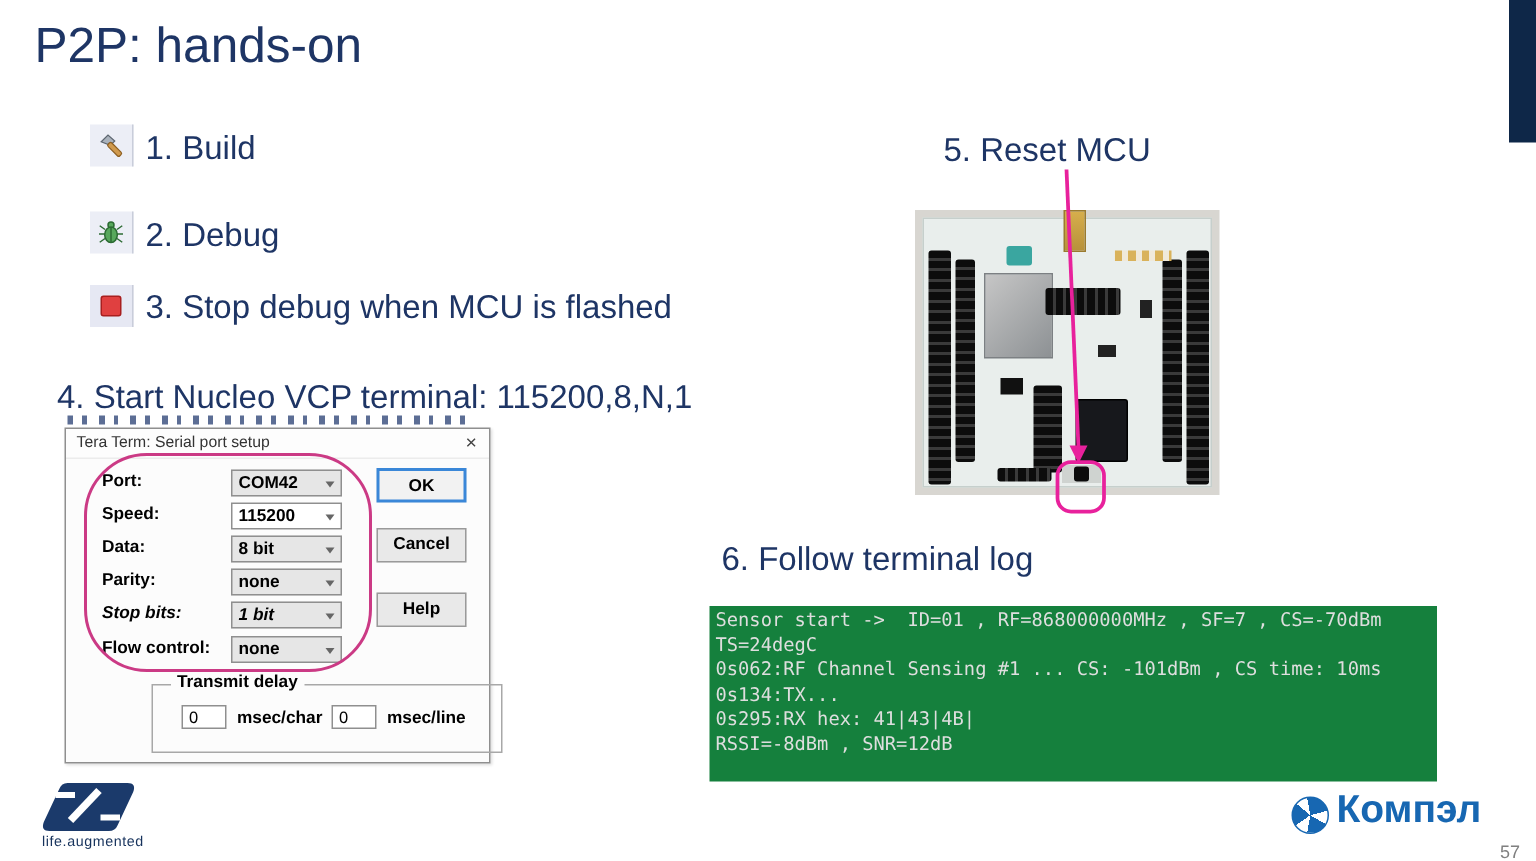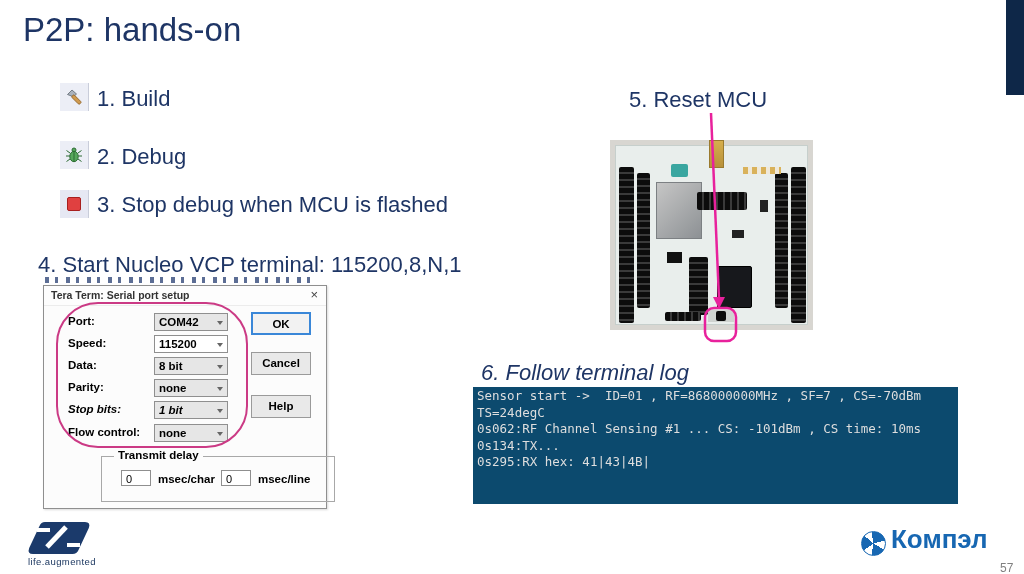--- a/index.html
+++ b/index.html
@@ -3,36 +3,36 @@
 <meta charset="utf-8">
 <style>
   html,body{margin:0;padding:0;background:#fff;}
   .slide{position:relative;width:1024px;height:574px;background:#ffffff;overflow:hidden;
          font-family:"Liberation Sans",sans-serif;}
   .accent-bar{position:absolute;left:1006px;top:0;width:18px;height:95px;background:#0e2748;}
   .title{position:absolute;left:23px;top:11px;margin:0;font-size:33px;font-weight:400;color:#1e3565;}
 
   .step{position:absolute;font-size:22px;color:#1e3565;white-space:nowrap;}
   .s1{left:97px;top:86px;} .s2{left:97px;top:144px;text-align:right;} .s3{left:97px;top:192px;}
-  .s4{left:38px;top:252px;} .s5{left:629px;top:87px;} .s6{left:481px;top:360px;font-style:italic;}
+  .s4{left:38px;top:252px;} .s5{left:629px;top:87px;} .s6{left:481px;top:360px;}
 
   .tool-icon{position:absolute;width:28px;height:28px;background:#eceef6;border-right:1px solid #c9cdda;
              display:flex;align-items:center;justify-content:center;}
   .i1{left:60px;top:83px;} .i2{left:60px;top:141px;} .i3{left:60px;top:190px;background:#e6e8f3;}
   .stop-square{width:12px;height:12px;background:#e04040;border:1px solid #a81f1f;border-radius:2px;}
 
   
   .clip-artifact{position:absolute;left:45px;top:277px;width:265px;height:6px;opacity:.8;
     background:repeating-linear-gradient(90deg,#33497a 0 4px,transparent 4px 10px,#33497a 10px 13px,transparent 13px 21px);}
 
   
   .dialog{position:absolute;left:43px;top:285px;width:282px;height:222px;background:#fcfcfc;
           border:1px solid #8f8f8f;box-shadow:1px 1px 2px rgba(0,0,0,.15);font-size:11.5px;color:#000;}
   .dlg-titlebar{position:absolute;left:0;top:0;width:100%;height:19px;background:#fdfdfd;border-bottom:1px solid #ececec;}
-  .dlg-title{position:absolute;left:7px;top:3px;font-size:10.5px;color:#333;font-weight:bold;}
+  .dlg-title{position:absolute;left:7px;top:3px;font-size:10.5px;color:#333;}
   .dlg-close{position:absolute;right:8px;top:1px;font-size:13px;color:#444;cursor:default;}
   .drow{position:absolute;left:0;width:100%;height:18px;}
   .r0{top:27px;} .r1{top:49px;} .r2{top:71px;} .r3{top:93px;} .r4{top:115px;font-style:italic;} .r5{top:138px;}
   .dlbl{position:absolute;left:24px;top:2px;font-weight:bold;}
   .dd{position:absolute;left:110px;top:0;width:74px;height:18px;background:#e6e6e6;border:1px solid #8f8f8f;
       box-sizing:border-box;font-weight:bold;padding:2px 14px 0 4px;overflow:hidden;}
   .dd.editable{background:#fff;}
   .chev{position:absolute;right:4px;top:7px;width:0;height:0;border-left:3.5px solid transparent;
         border-right:3.5px solid transparent;border-top:4.5px solid #666;}
   .dlg-btn{position:absolute;left:207px;width:60px;height:23px;background:#e9e9e9;border:1px solid #9a9a9a;
@@ -65,21 +65,21 @@
   .chip{left:107px;top:126px;width:33px;height:40px;background:#17181c;border:1px solid #000;border-radius:2px;}
   .jmp{left:57px;top:112px;width:15px;height:11px;background:#111;}
   .c1{left:122px;top:90px;width:12px;height:8px;background:#222;} .c2{left:150px;top:60px;width:8px;height:12px;background:#222;}
   .rst-area{left:98px;top:170px;width:26px;height:12px;background:#cfd3d0;}
   .rst-btn{left:106px;top:171px;width:10px;height:10px;background:#0b0b0b;border-radius:2px;}
   .bstrip{left:55px;top:172px;width:36px;height:9px;}
 
   .annot{position:absolute;left:0;top:0;width:1024px;height:574px;pointer-events:none;z-index:6;}
 
   
-  .terminal{position:absolute;left:473px;top:387px;width:485px;height:117px;background:#0c4a6e;
+  .terminal{position:absolute;left:473px;top:404px;width:485px;height:117px;background:#15803d;
             color:#dedede;font-family:"DejaVu Sans Mono",monospace;font-size:12.5px;line-height:16.6px;
             padding:1px 0 0 4px;box-sizing:border-box;overflow:hidden;}
   .terminal div{white-space:pre;}
 
   
   .st-logo{position:absolute;left:26px;top:520px;}
   .st-tagline{position:absolute;left:28px;top:556px;font-size:9.5px;color:#16325c;letter-spacing:.4px;}
   .kompel-icon{position:absolute;left:861px;top:531px;width:25px;height:25px;border-radius:50%;
     border:1.5px solid #1767b2;box-sizing:border-box;
     background:conic-gradient(from 20deg,#1767b2 0 55deg,#fff 55deg 100deg,#1767b2 100deg 170deg,#fff 170deg 215deg,#1767b2 215deg 290deg,#fff 290deg 330deg,#1767b2 330deg 360deg);}
@@ -218,20 +218,21 @@
     <polygon points="719,309 713,297 725,297" fill="#e8219c"></polygon>
     <rect x="705" y="308" width="31" height="33" rx="9" fill="none" stroke="#e8219c" stroke-width="2.5"></rect>
   </svg>
 
   <div class="terminal">
     <div>Sensor start -&gt;  ID=01 , RF=868000000MHz , SF=7 , CS=-70dBm</div>
     <div>TS=24degC</div>
     <div>0s062:RF Channel Sensing #1 ... CS: -101dBm , CS time: 10ms</div>
     <div>0s134:TX...</div>
     <div>0s295:RX hex: 41|43|4B|</div>
+    <div>RSSI=-8dBm , SNR=12dB</div>
   </div>
 
   <svg class="st-logo" width="66" height="36" viewBox="0 0 66 36">
     <path d="M19 2 H59 q6 0 3.8 6 L52.5 30 q-1.6 4 -6 4 H7 q-6 0 -3.8 -6 L13.5 6 q1.5 -4 5.5 -4 Z" fill="#1b3a6b"></path>
     <path d="M21 27 L40 7" stroke="#ffffff" stroke-width="5"></path>
     <rect x="11" y="8" width="13" height="4" fill="#ffffff"></rect>
     <rect x="41" y="23" width="13" height="4" fill="#ffffff"></rect>
   </svg>
   <div class="st-tagline">life.augmented</div>
 

